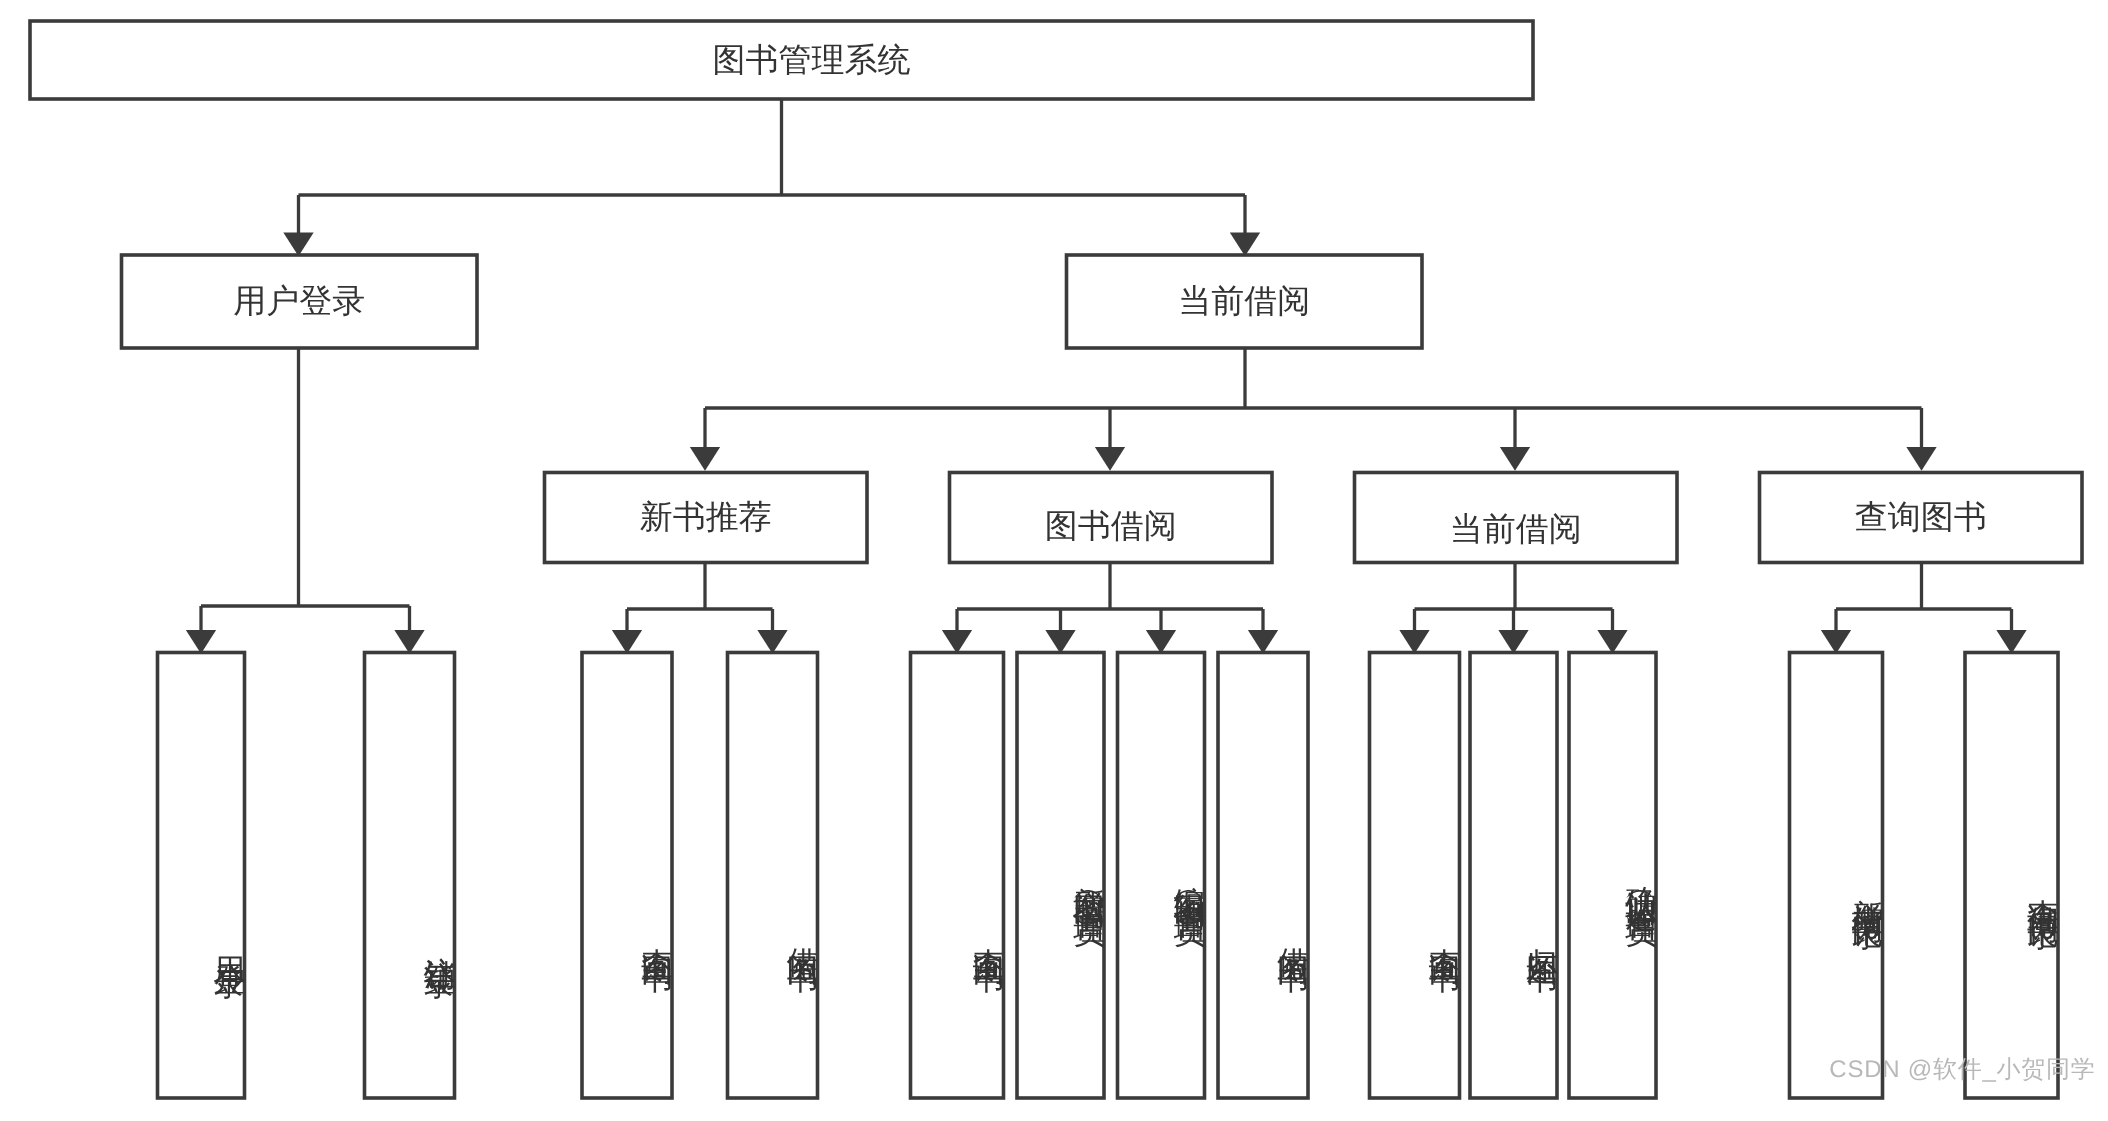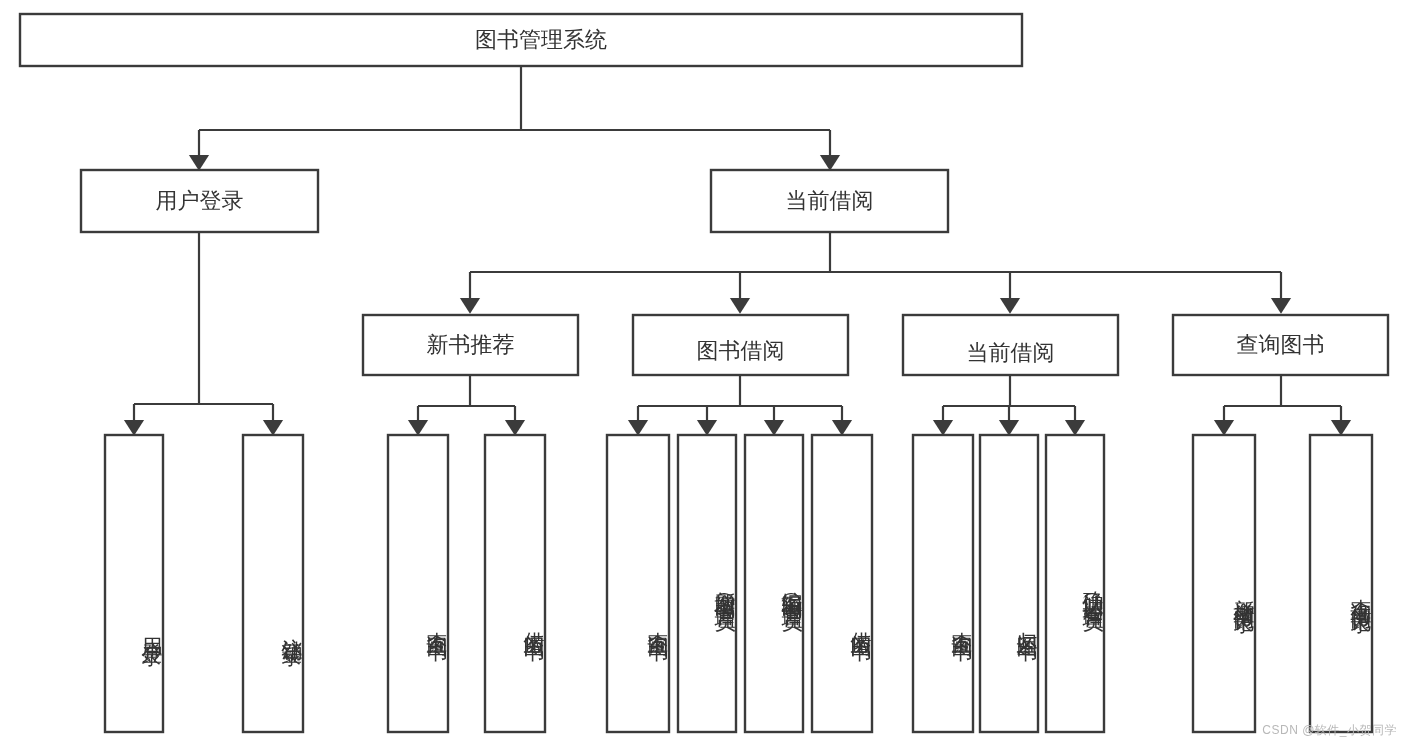--- a/index.html
+++ b/index.html
@@ -56,23 +56,23 @@
     pointer-events: none;
   }
   .connector {
     stroke: #3b3b3b;
     stroke-width: 2.2;
     fill: none;
   }
   .watermark {
     position: absolute;
     right: 8px;
-    bottom: 8px;
+    bottom: 23px;
     font-family: "Liberation Sans", "DejaVu Sans", sans-serif;
-    font-size: 12px;
+    font-size: 16px;
     color: #b8b8b8;
     letter-spacing: 0.5px;
     white-space: nowrap;
     user-select: none;
   }
 </style>
 </head>
 <body>
 
 <div id="diagram-root">

